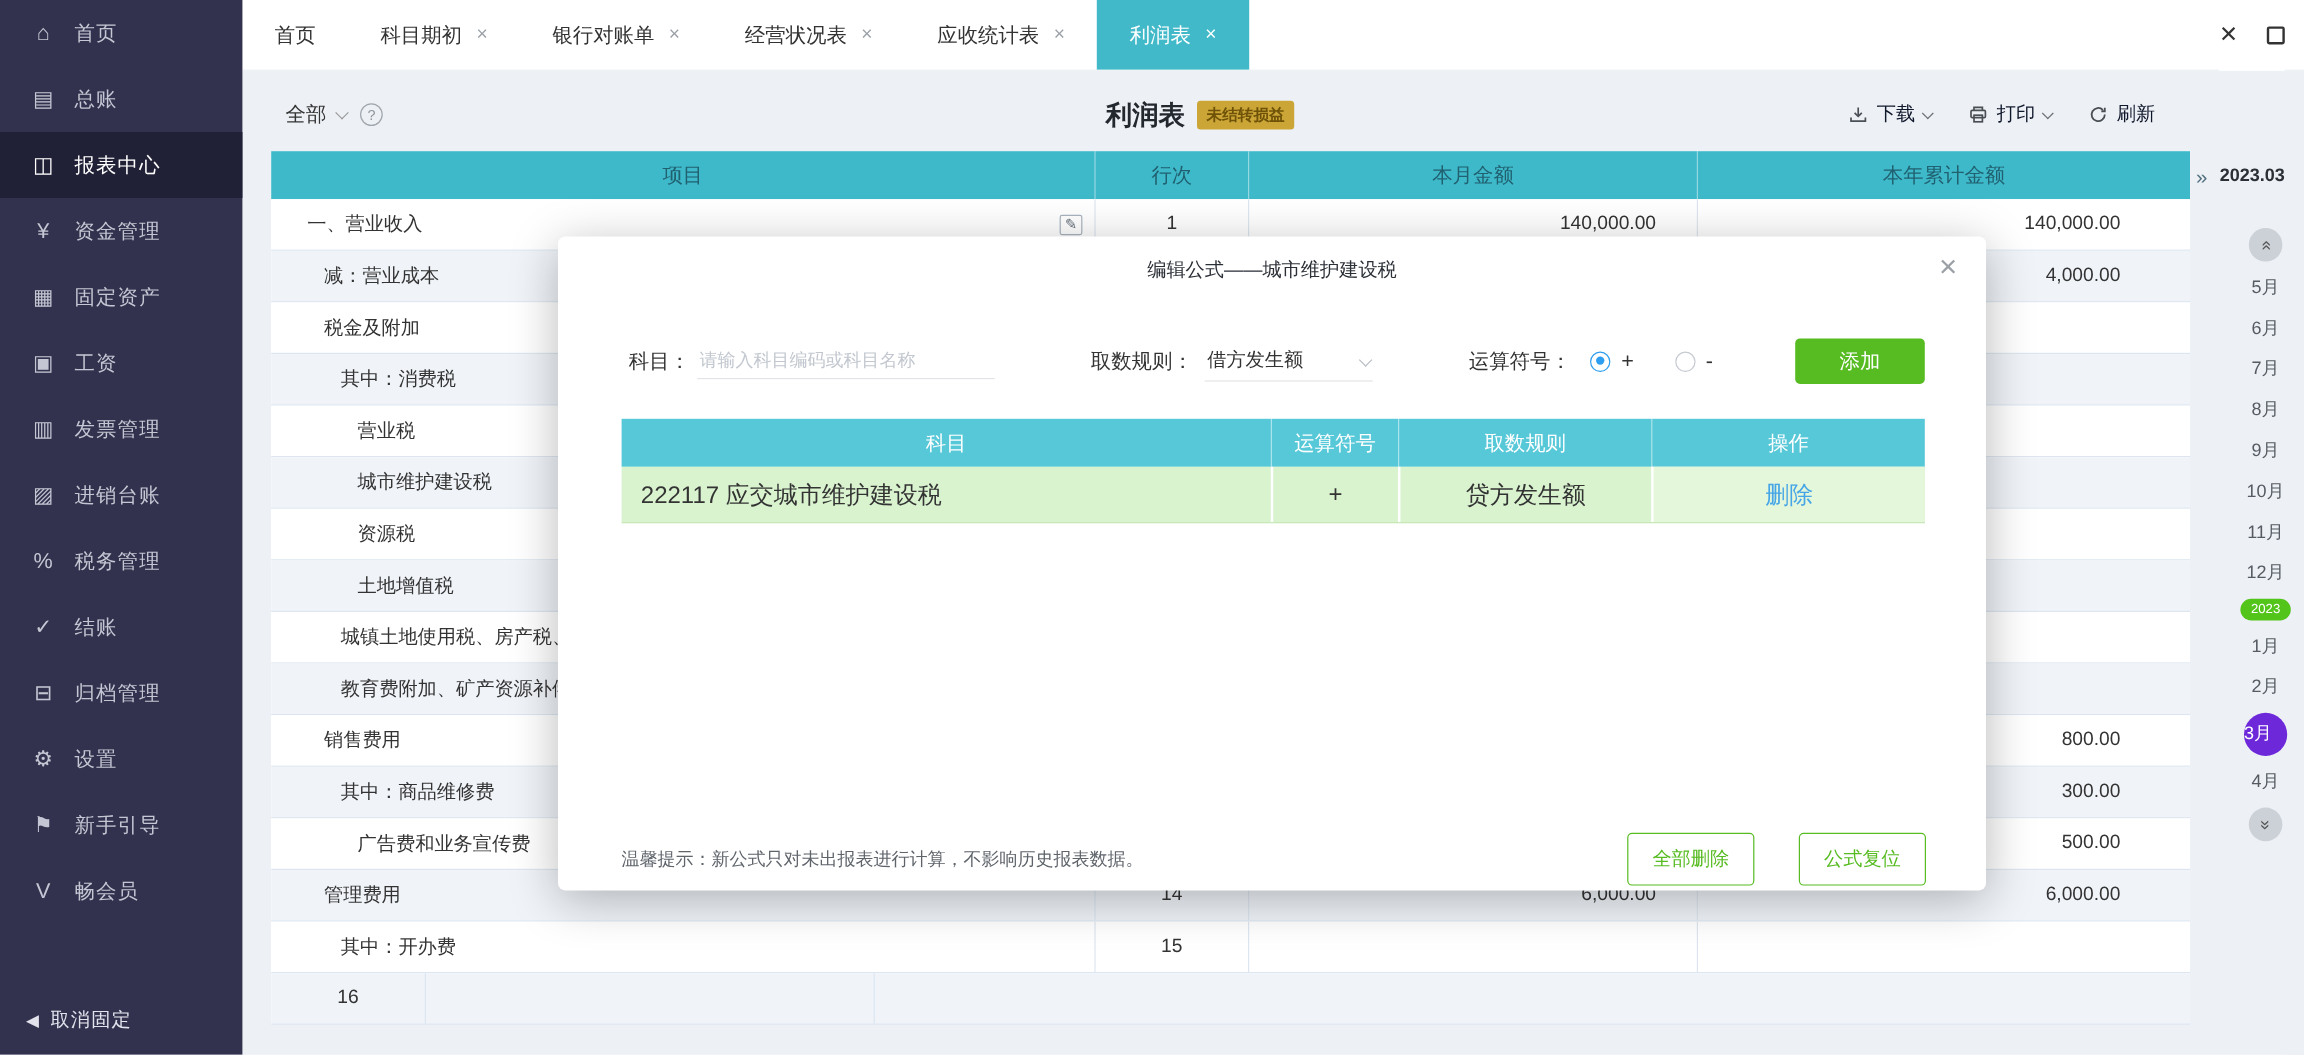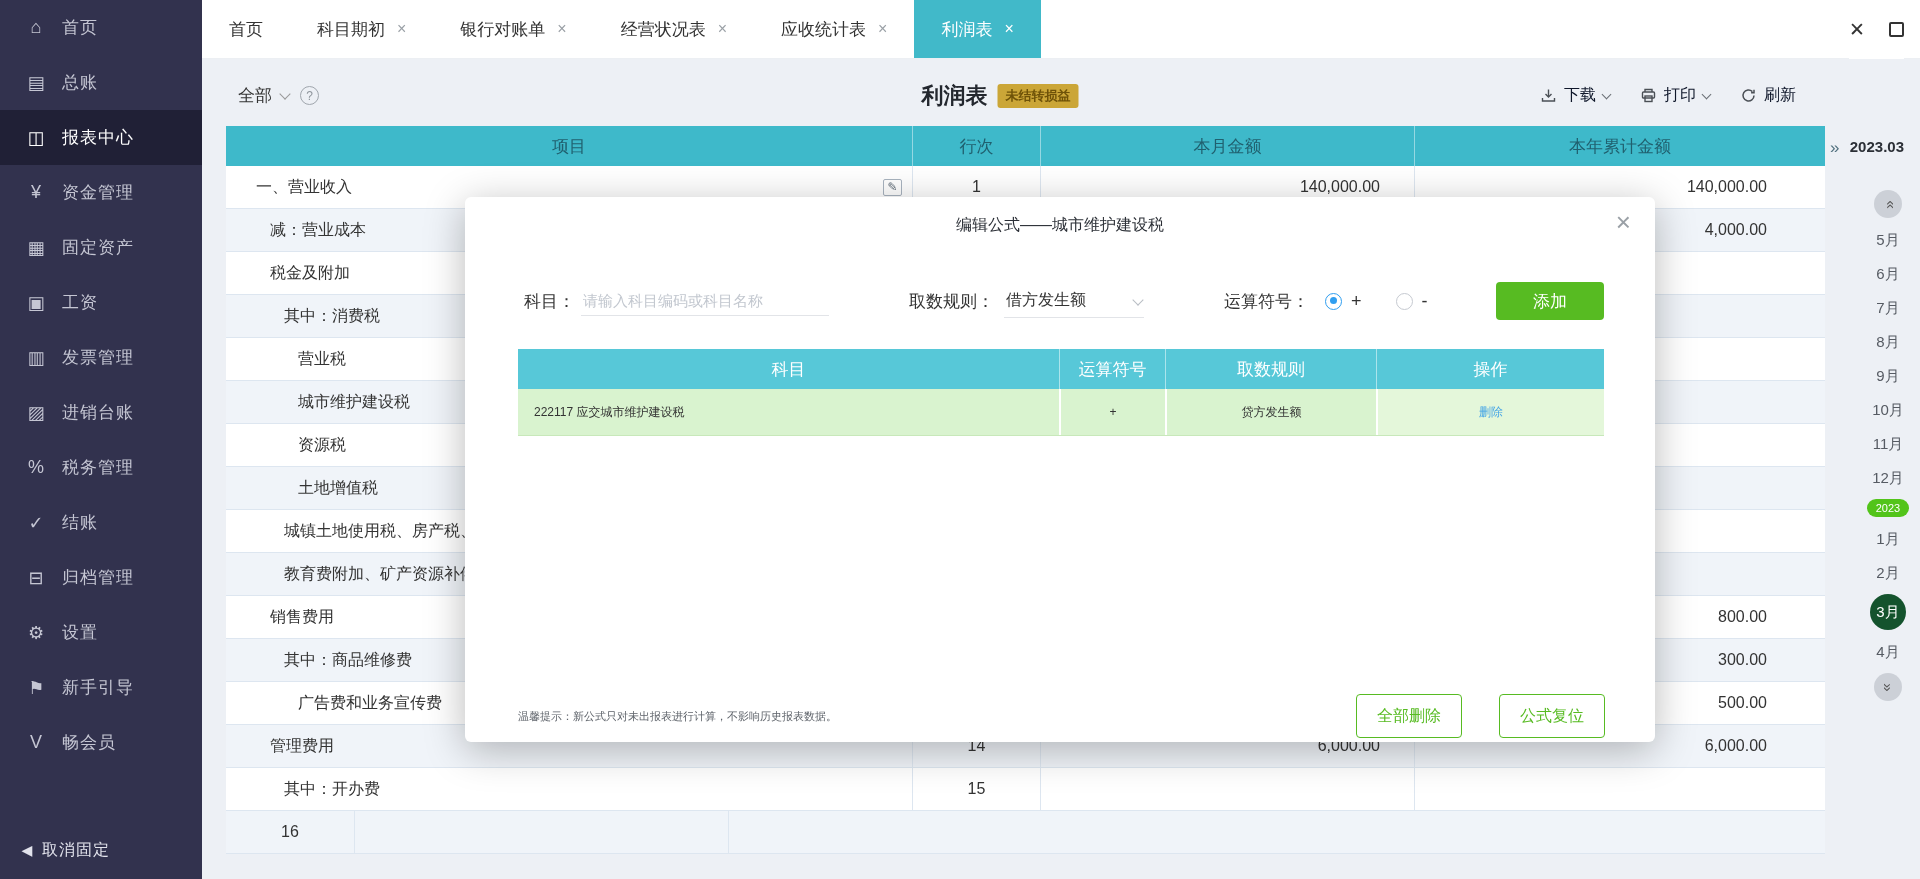--- a/index.html
+++ b/index.html
@@ -59,21 +59,21 @@
   .collapse-months{position:absolute;left:1830px;top:138px;font-size:17px;color:#51707e;cursor:pointer;z-index:2;}
   .period-label{position:absolute;right:16px;top:138px;font-size:15px;font-weight:700;color:#2b2f36;z-index:2;}
   .month-rail{position:absolute;right:0;top:190px;width:64px;display:flex;flex-direction:column;align-items:center;gap:9px;z-index:2;}
   .m-chev{width:28px;height:28px;border-radius:50%;background:#ccd0d7;color:#555;display:flex;align-items:center;justify-content:center;cursor:pointer;}
   .m-chev span{display:block;font-size:15px;line-height:1;}
   .m-up span{transform:rotate(-90deg);}
   .m-down span{transform:rotate(90deg);}
   .m-list{display:flex;flex-direction:column;align-items:center;gap:9px;}
   .m-item{height:25px;line-height:25px;font-size:15px;color:#565b63;cursor:pointer;}
   .m-item.m-year{height:18px;line-height:18px;background:#52c41a;color:#fff;font-size:11px;padding:0 9px;border-radius:9px;}
-  .m-item.m-active{width:36px;height:36px;line-height:36px;border-radius:50%;background:#14532d;color:#fff;text-align:center;}
+  .m-item.m-active{width:36px;height:36px;line-height:36px;border-radius:50%;background:#6d28d9;color:#fff;text-align:left;}
 
   
   .modal{position:absolute;left:465px;top:197px;width:1190px;height:545px;background:#fff;border-radius:6px;box-shadow:0 8px 40px rgba(0,0,0,0.28);z-index:50;}
   .m-title{text-align:center;margin-top:18px;font-size:16px;font-weight:500;color:#2b2f36;}
   .m-close{position:absolute;right:24px;top:12px;font-size:26px;color:#9aa0a6;cursor:pointer;line-height:1;}
   .m-form{position:absolute;left:59px;right:51px;top:84px;height:40px;display:flex;align-items:center;}
   .f-label{font-size:17px;color:#333;white-space:nowrap;}
   .f-input{width:248px;border:none;border-bottom:1px solid #e2e4e8;font-size:15px;color:#333;padding:6px 2px;outline:none;background:transparent;margin-left:6px;font-family:inherit;}
   .f-input::placeholder{color:#c2c7cf;}
   .lbl2{margin-left:80px;}
@@ -85,27 +85,27 @@
   .radio{width:17px;height:17px;border-radius:50%;border:1.5px solid #c6cad1;position:relative;background:#fff;}
   .radio.checked{border-color:#2f9ef0;}
   .radio.checked::after{content:"";position:absolute;left:3.5px;top:3.5px;width:7px;height:7px;border-radius:50%;background:#2f9ef0;}
   .add-btn{margin-left:auto;width:108px;height:38px;background:#57bb22;color:#fff;border:none;border-radius:4px;font-size:17px;cursor:pointer;font-family:inherit;}
   .m-table{position:absolute;left:53px;top:152px;width:1086px;}
   .mt-header{display:flex;height:40px;background:#57c8d8;}
   .mh{display:flex;align-items:center;justify-content:center;color:#fff;font-size:17px;}
   .mh + .mh{border-left:1px solid rgba(255,255,255,0.5);}
   .mw-subject{width:541px;}.mw-op{width:106px;}.mw-rule{width:211px;}.mw-action{width:228px;}
   .mt-row{display:flex;height:47px;background:#d9f3cf;border-bottom:1px solid #c8e8ba;}
-  .mc{display:flex;align-items:center;justify-content:center;font-size:12px;color:#333;}
+  .mc{display:flex;align-items:center;justify-content:center;font-size:20px;color:#333;}
   .mc + .mc{border-left:2px solid #fff;}
   .mc-subject{justify-content:flex-start;padding-left:16px;}
   .mc-action{background:#e4f7da;}
   .del-link{color:#45a5e6;cursor:pointer;}
   .m-bottom{position:absolute;left:53px;right:50px;top:498px;height:42px;display:flex;align-items:center;justify-content:space-between;}
-  .hint{font-size:11px;color:#5f646b;}
+  .hint{font-size:15px;color:#5f646b;}
   .m-btns{display:flex;gap:37px;}
   .ghost-btn{width:106px;height:44px;background:#fff;border:1px solid #57bb22;color:#57bb22;border-radius:4px;font-size:16px;cursor:pointer;font-family:inherit;}
 </style>
 </head>
 <body>
 
 <div class="sidebar">
   <div class="side-items">
 
   <div class="side-item">

